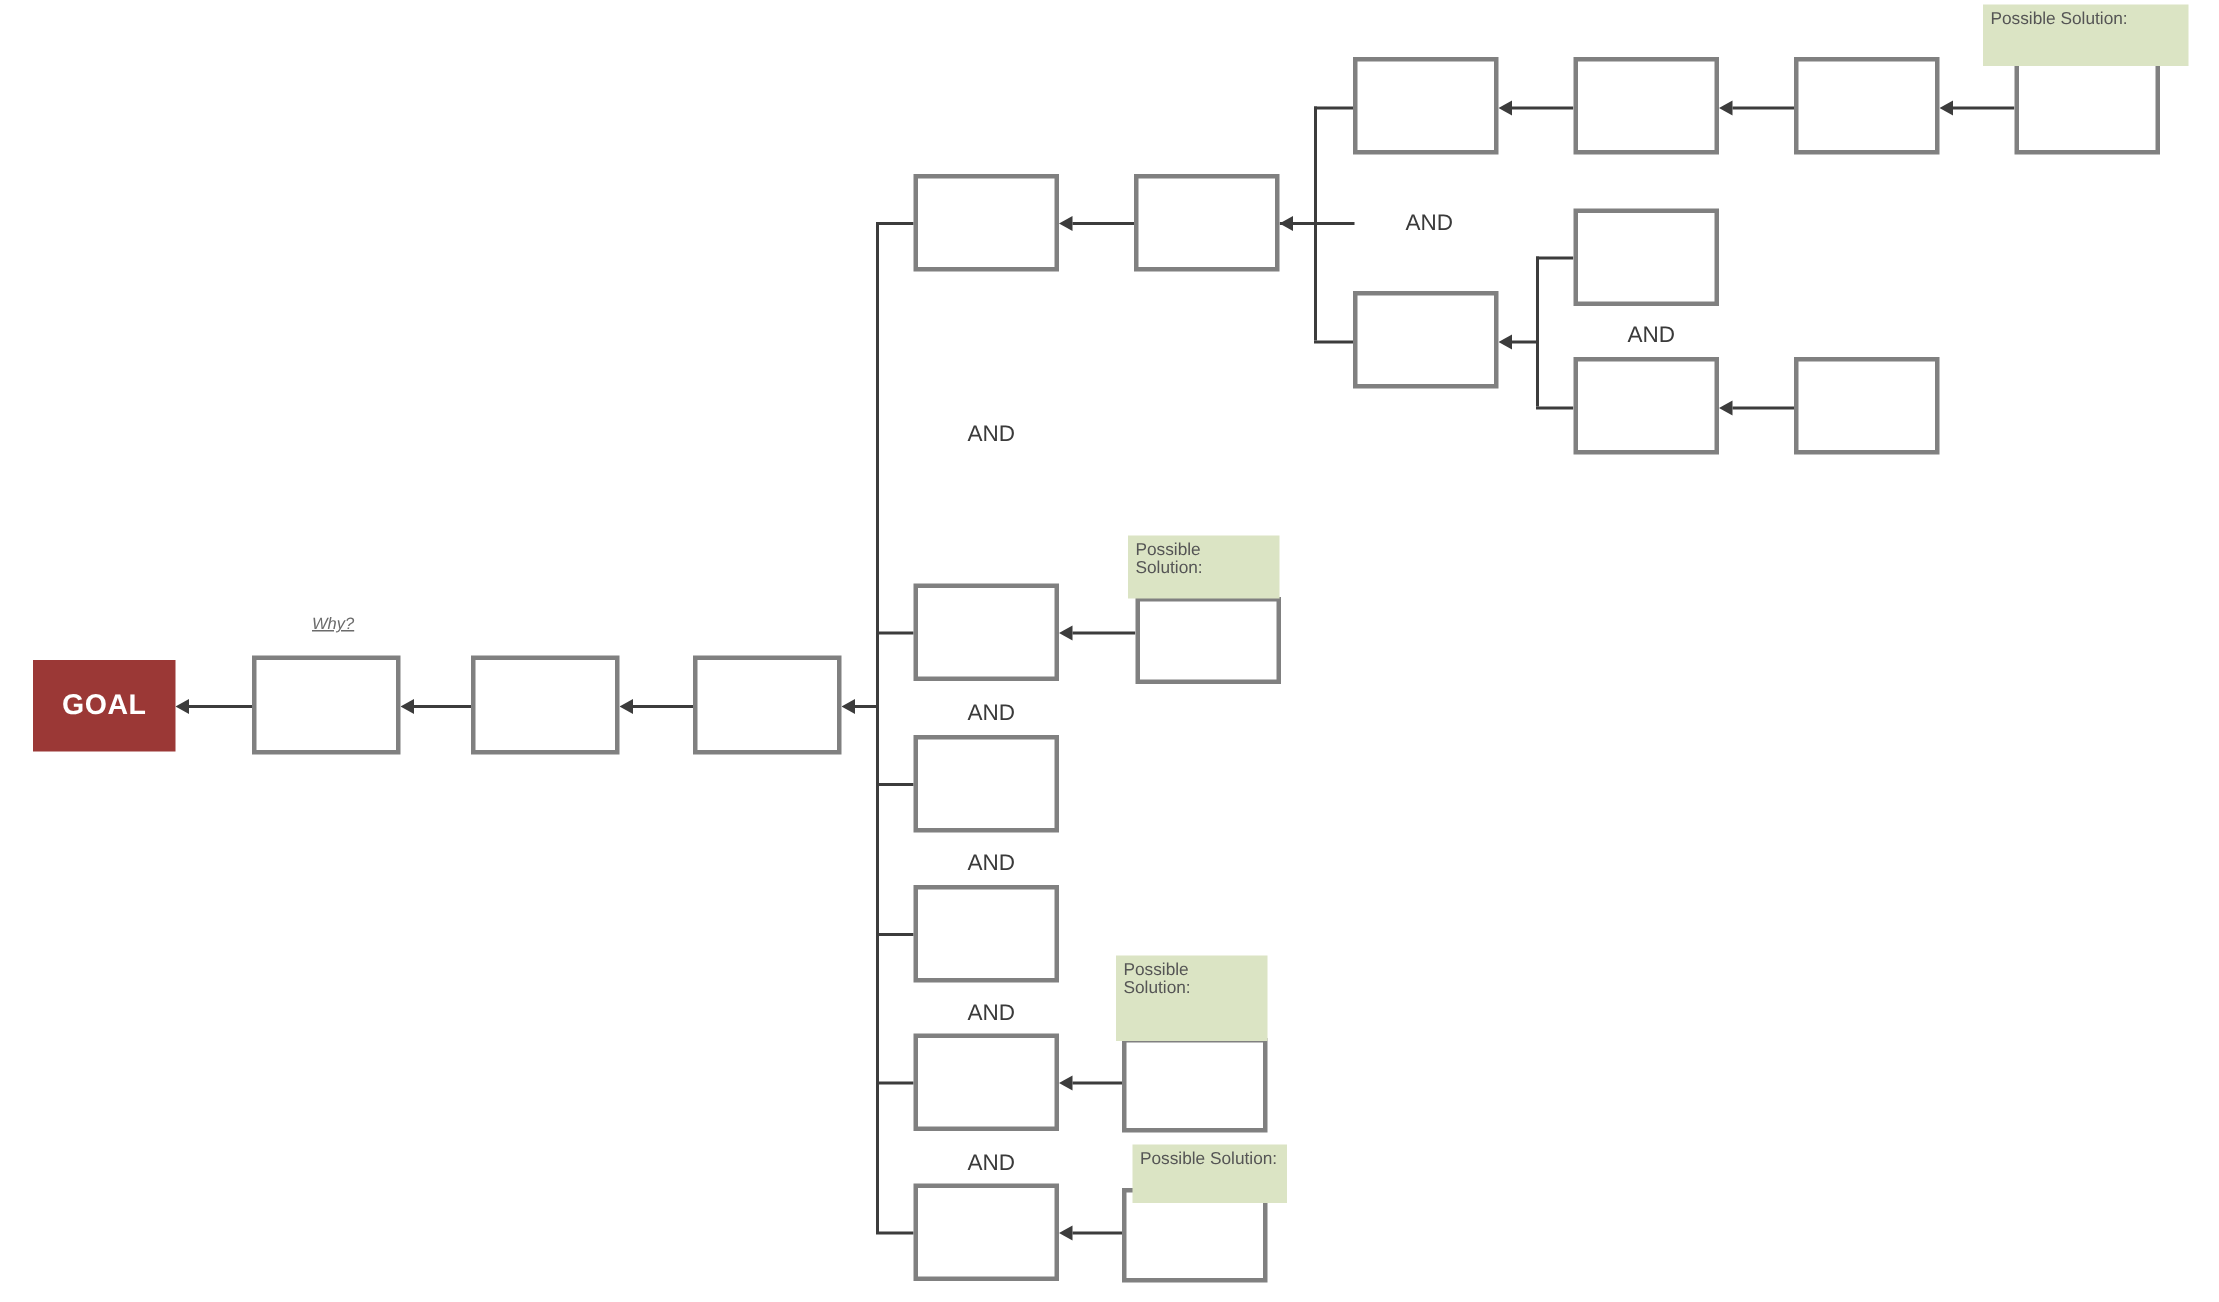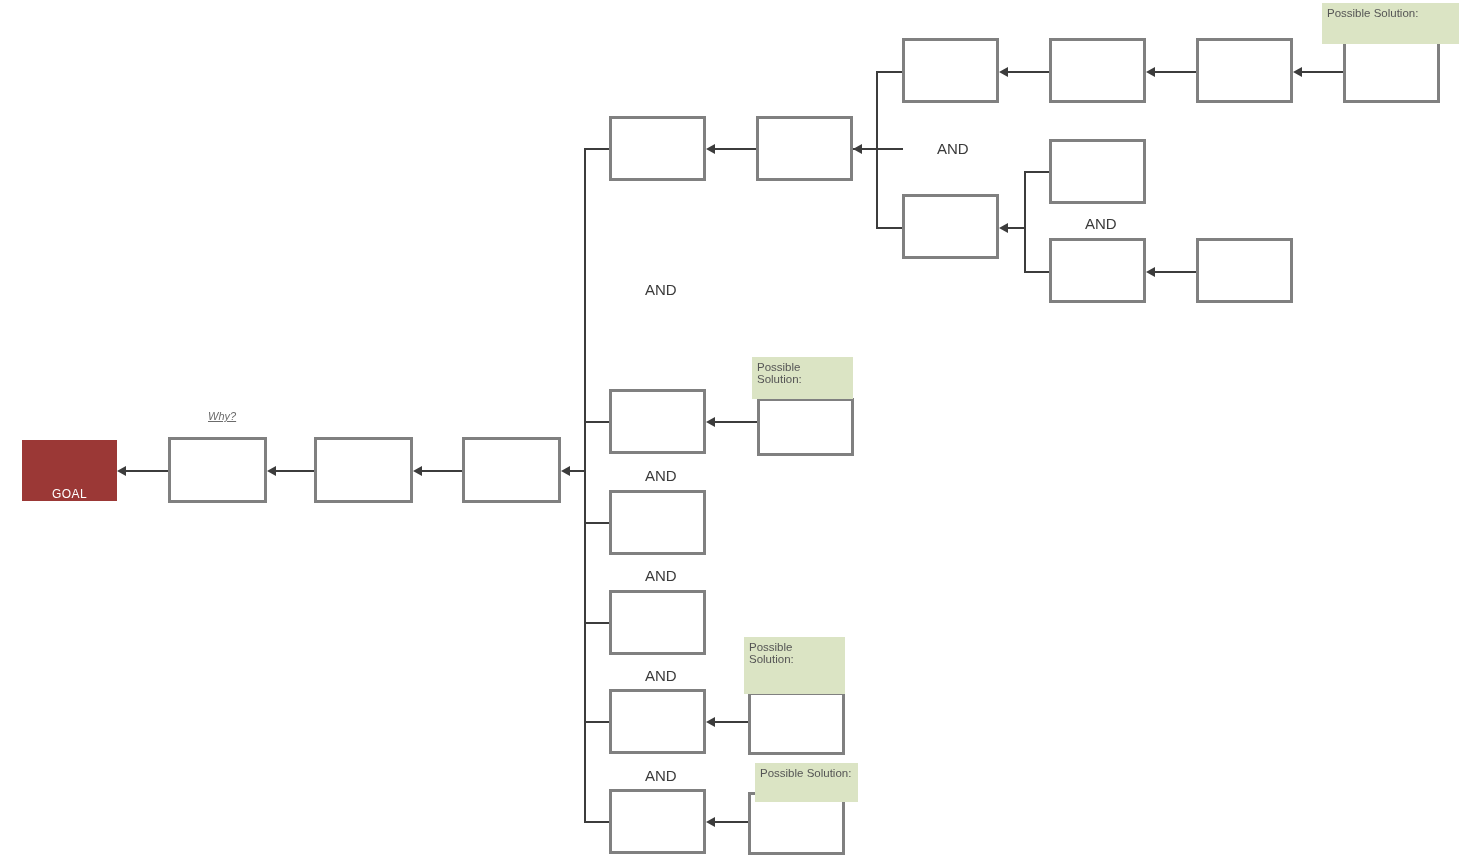--- a/index.html
+++ b/index.html
@@ -17,25 +17,25 @@
     box-sizing:border-box;
     background:#ffffff;
     border:3px solid #808080;
     z-index:5;
   }
   
   .goal{
     position:absolute;
     box-sizing:border-box;
     display:flex;
-    align-items:flex-end;
+    align-items:center;
     justify-content:center;
     color:#ffffff;
-    font-weight:normal;
-    font-size:12px;
+    font-weight:bold;
+    font-size:19px;
     letter-spacing:.4px;
     z-index:6;
   }
   
   .note-head{
     position:absolute;
     box-sizing:border-box;
     font-size:11.5px;
     color:#555555;
     padding:4px 5px 0 5px;

